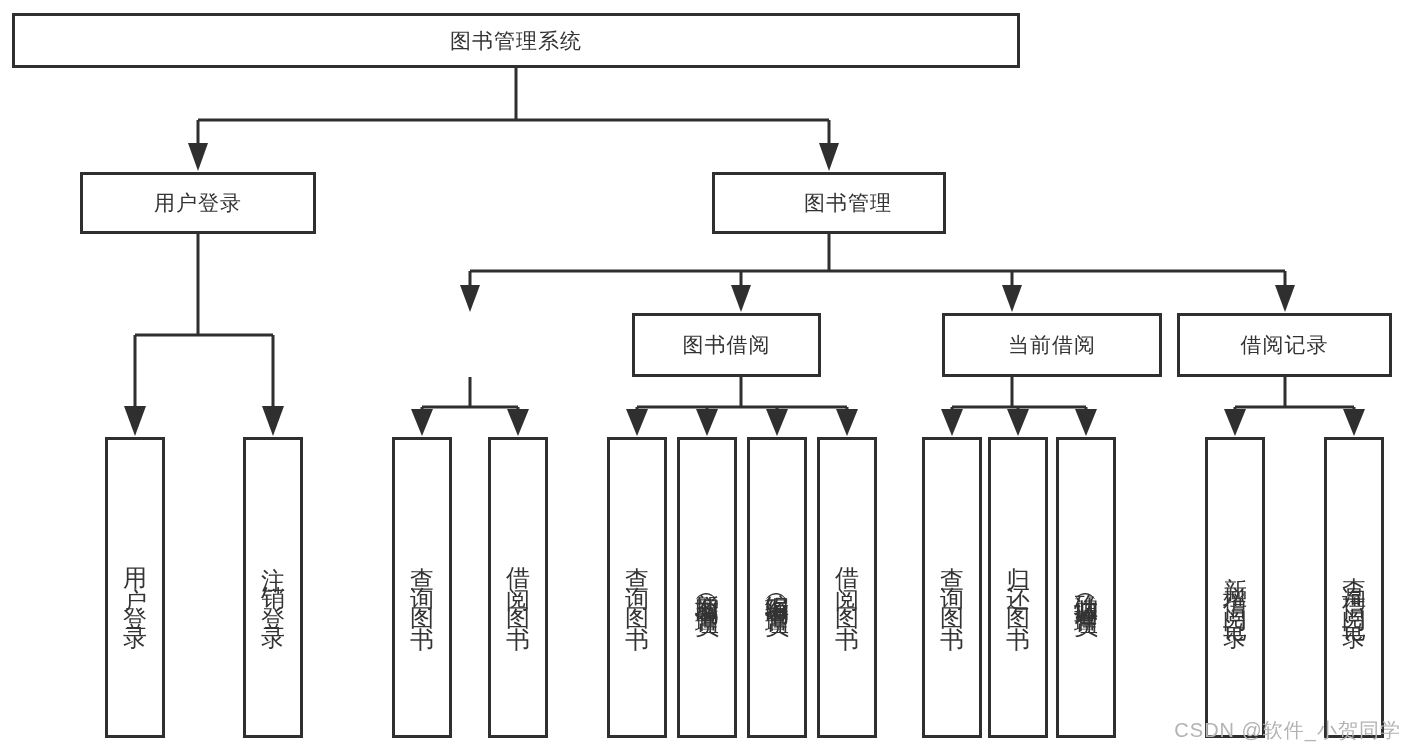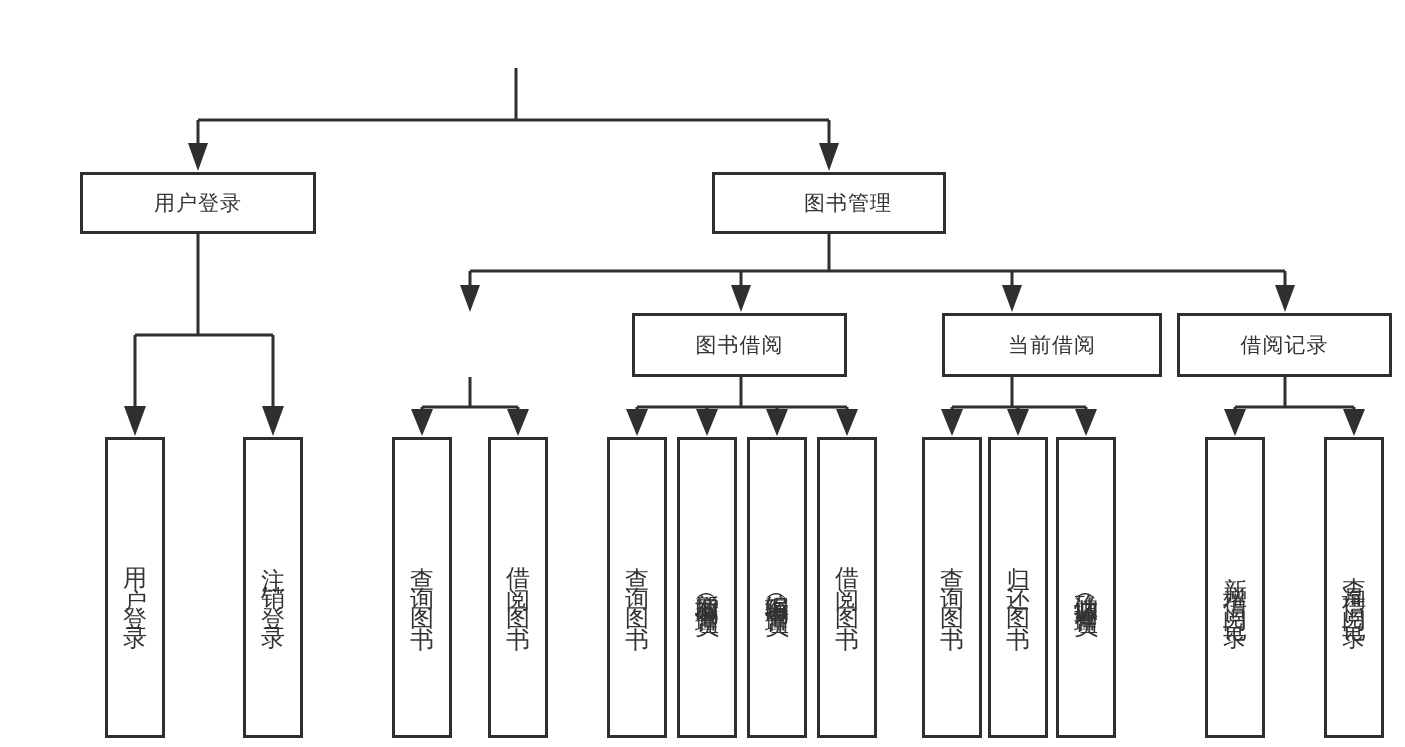--- a/index.html
+++ b/index.html
@@ -29,21 +29,21 @@
     text-orientation:mixed;
     font-size:24px;
     line-height:1;
     color:var(--text,#333333);
   }
   
   #n-root{left:12px;top:13px;width:1008px;height:55px;}
   #n-login{left:80px;top:172px;width:236px;height:62px;}
   #n-mgmt{left:712px;top:172px;width:234px;height:62px;padding-left:38px;}
   #n-l3-0{left:363px;top:313px;width:214px;height:64px;}
-  #n-l3-1{left:632px;top:313px;width:215px;height:64px;}
+  #n-l3-1{left:632px;top:313px;width:189px;height:64px;}
   #n-l3-2{left:902px;top:313px;width:220px;height:64px;margin-left:40px;}
   #n-l3-3{left:1177px;top:313px;width:215px;height:64px;}
   #f1{left:105px;}  #f2{left:243px;}
   #f3{left:392px;}  #f4{left:488px;}
   #f5{left:607px;}  #f6{left:677px;}  #f7{left:747px;}  #f8{left:817px;}
   #f9{left:922px;}  #f10{left:988px;} #f11{left:1056px;}
   #f12{left:1205px;} #f13{left:1324px;}
   .watermark{
     position:absolute;
     right:4px;bottom:3px;
@@ -88,20 +88,23 @@
     <path d="M1012,377 V407 M952,407 H1086 M952,407 V414 M1018,407 V414 M1086,407 V414"></path>
     <polygon points="941,409 963,409 952,436"></polygon>
     <polygon points="1007,409 1029,409 1018,436"></polygon>
     <polygon points="1075,409 1097,409 1086,436"></polygon>
 
     <path d="M1285,377 V407 M1235,407 H1354 M1235,407 V414 M1354,407 V414"></path>
     <polygon points="1224,409 1246,409 1235,436"></polygon>
     <polygon points="1343,409 1365,409 1354,436"></polygon>
   </svg>
 
+  <div class="node h-node" id="n-root">
+    <span>图书管理系统</span>
+  </div>
 
   <div class="node h-node" id="n-login">
     <span>用户登录</span>
   </div>
   <div class="node h-node" id="n-mgmt">
     <span>图书管理</span>
   </div>
 
   <div class="node h-node" id="n-l3-1">
     <span>图书借阅</span>
@@ -150,14 +153,15 @@
     <span class="v-label" style="letter-spacing: 3px;">确认归还（管理员）</span>
   </div>
 
   <div class="node leaf" id="f12">
     <span class="v-label" style="letter-spacing: 10px;">新增借阅记录</span>
   </div>
   <div class="node leaf" id="f13">
     <span class="v-label" style="letter-spacing: 10px;">查询借阅记录</span>
   </div>
 
+  <div class="watermark">CSDN @软件_小贺同学</div>
 
 </div>
 
 </body></html>

